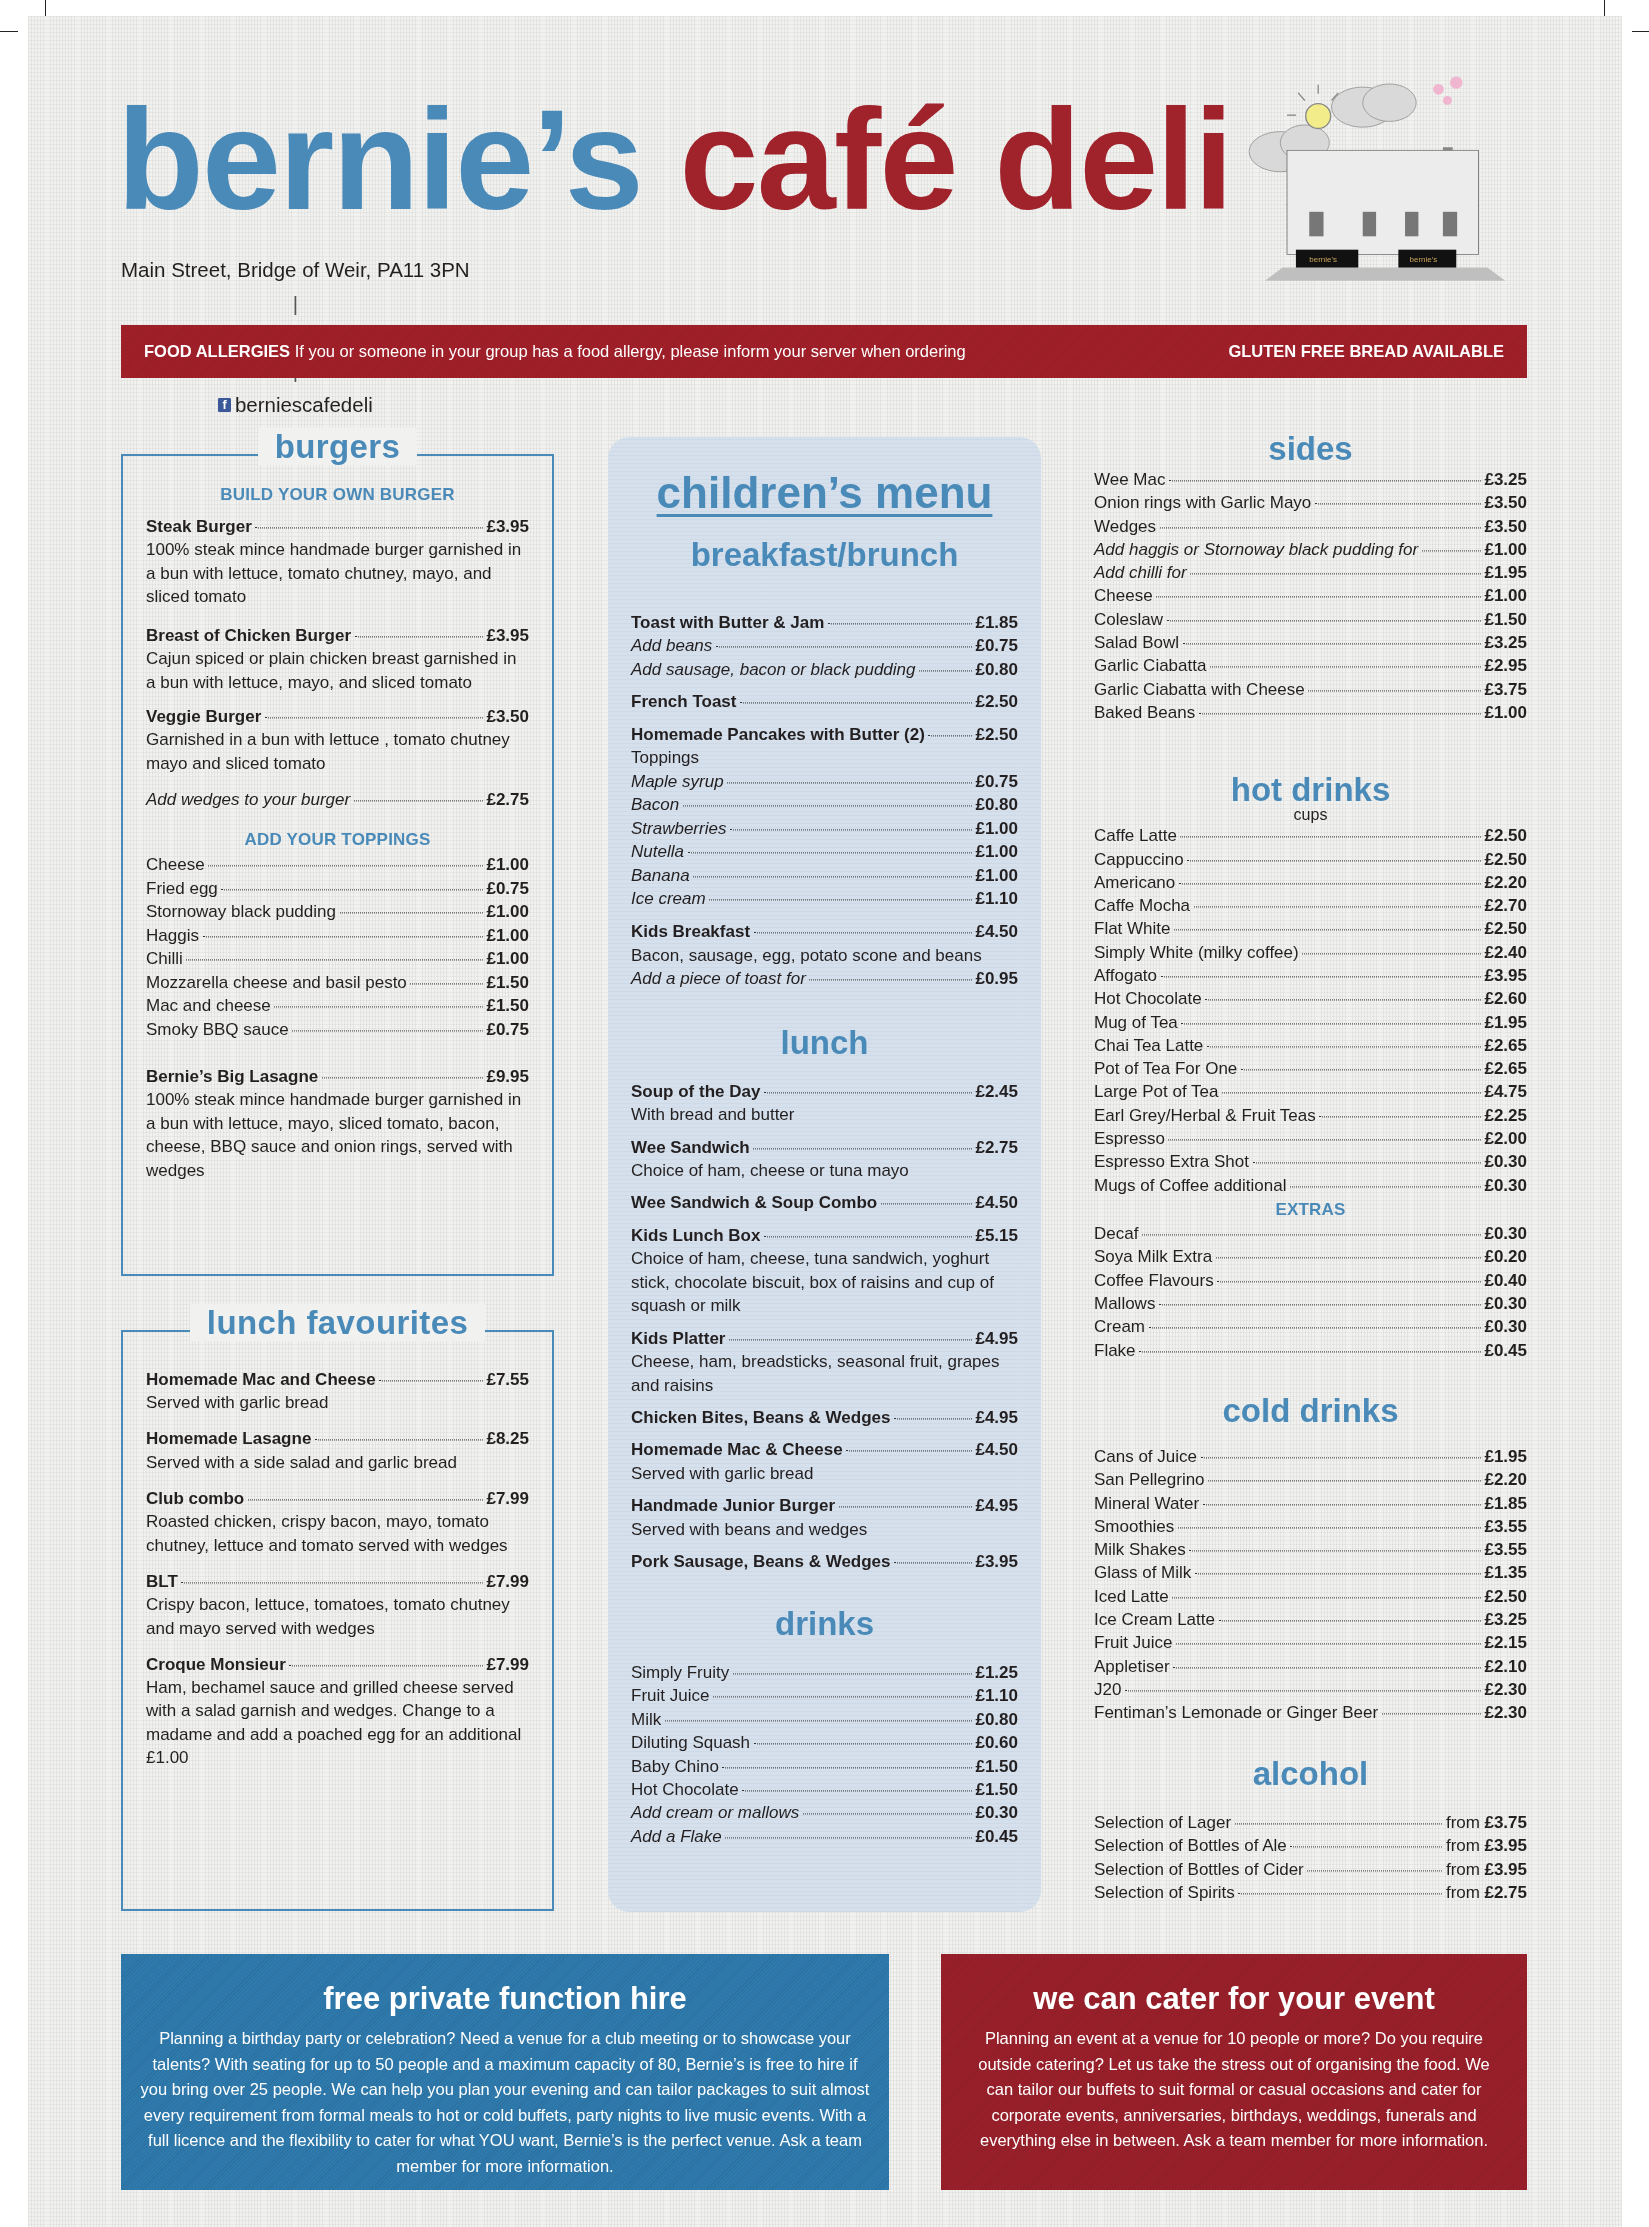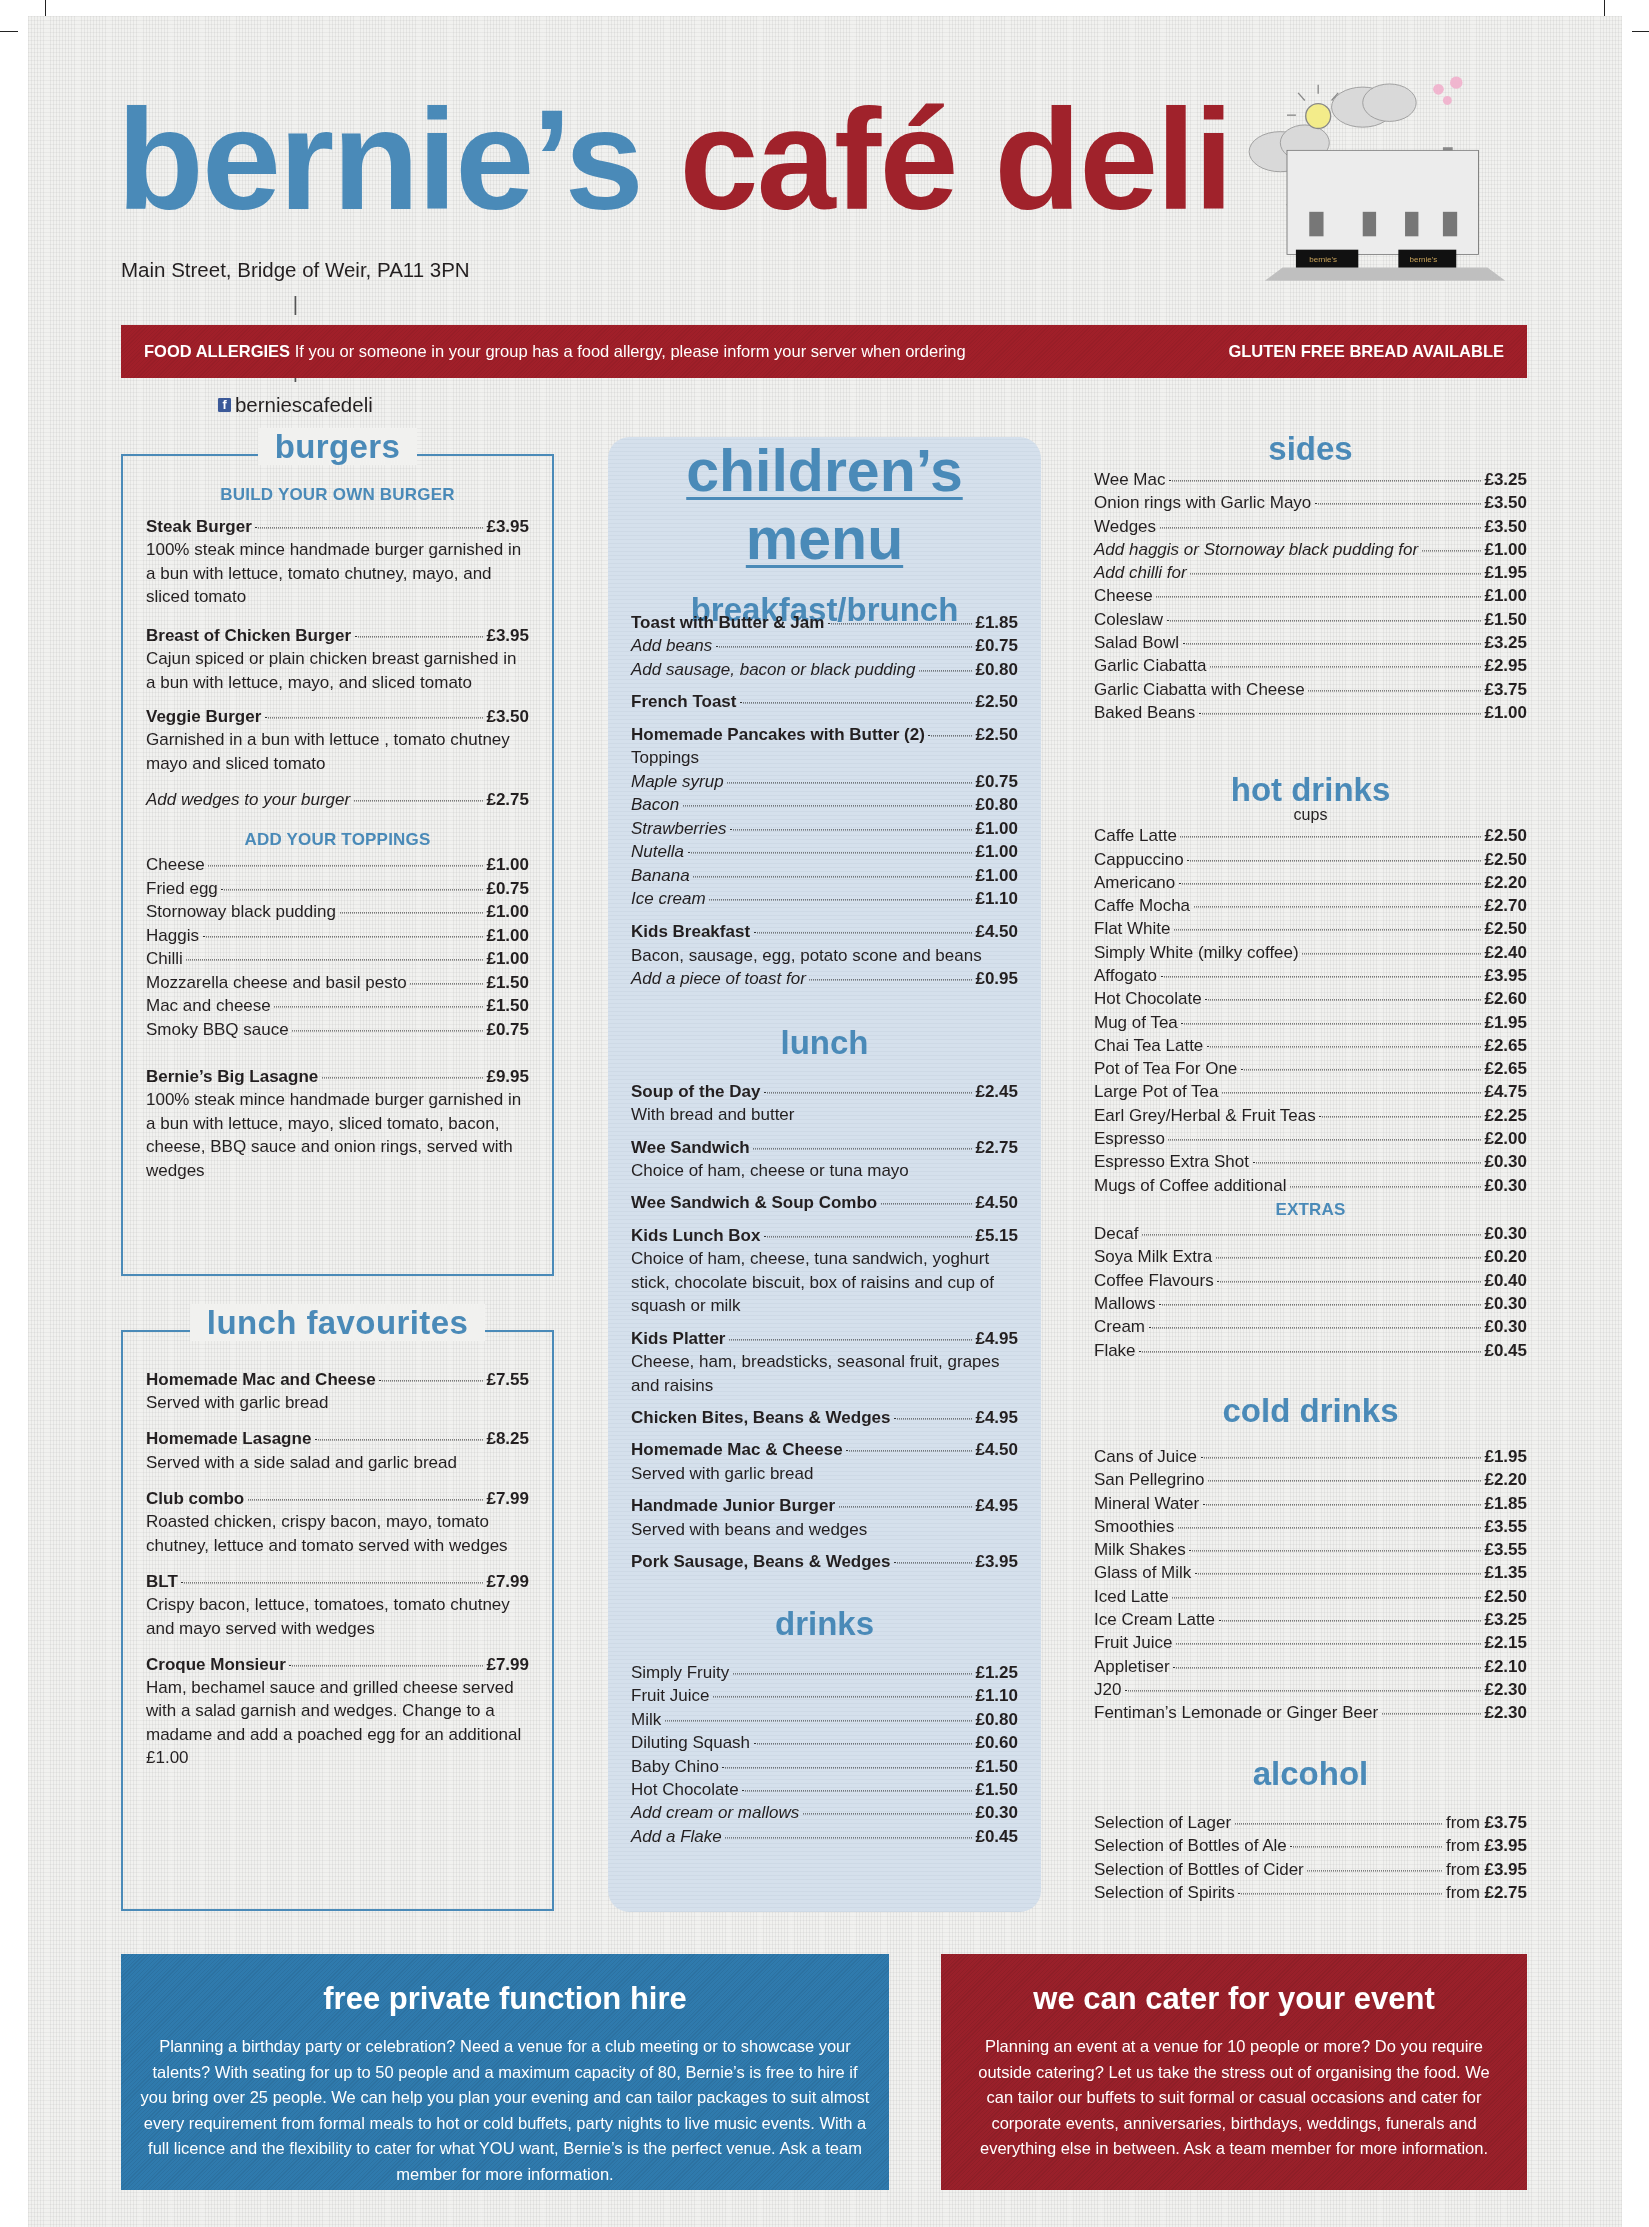--- a/index.html
+++ b/index.html
@@ -43,35 +43,35 @@
 
   
   .box { position: absolute; border: 2.2px solid #4a8ab8; }
   .box-title { position: absolute; top: -28px; left: 0; right: 0; text-align: center; }
   .box-title span { background: #f1f1ef; padding: 0 17px; color: #4a8ab8; font-weight: 700; font-size: 33px; letter-spacing: 0.4px; }
   .box-body { position: absolute; left: 23px; right: 23px; }
 
   
   .kids { position: absolute; left: 608px; top: 437px; width: 433px; height: 1475px; background: #d5e0ec; border-radius: 21.4px;
     background-image: repeating-linear-gradient(0deg, rgba(120,140,160,0.08) 0 1.3px, rgba(0,0,0,0) 1.3px 4px); }
-  .kids-title { text-align: center; color: #4a8ab8; font-weight: 700; font-size: 59px; text-decoration: underline; text-decoration-thickness: 3.1px; text-underline-offset: 6.2px; }
+  .kids-title { text-align: center; color: #4a8ab8; font-weight: 700; font-size: 44px; margin-top: 31px; text-decoration: underline; text-decoration-thickness: 3.1px; text-underline-offset: 6.2px; }
   .sec-title { text-align: center; color: #4a8ab8; font-weight: 700; font-size: 33px; }
   .kids-body { position: absolute; left: 23px; right: 23px; }
 
   
   .rcol { position: absolute; left: 1094px; width: 433px; }
   .rcol .item { font-size: 17px; line-height: 1.37; }
 
   
   .promo { position: absolute; top: 1954px; height: 236px; color: #fff; text-align: center; padding: 27px 18px 0; }
   .promo.blue { left: 121px; width: 768px; background: #2f7aad;
     background-image: repeating-linear-gradient(135deg, rgba(0,0,0,0.07) 0 0.9px, rgba(0,0,0,0) 0.9px 2.7px); }
   .promo.red { left: 941px; width: 586px; background: #99202a;
     background-image: repeating-linear-gradient(135deg, rgba(0,0,0,0.07) 0 0.9px, rgba(0,0,0,0) 0.9px 2.7px); }
-  .promo h2 { font-size: 31px; font-weight: 700; margin-bottom: 17px; }
+  .promo h2 { font-size: 31px; font-weight: 700; margin-bottom: 9px; }
   .promo p { font-size: 16.5px; line-height: 1.55; }
 </style>
 </head>
 <body>
 
 <div class="crop" style="left:0;top:31px;width:18px;height:1.3px;"></div>
 <div class="crop" style="left:45px;top:0;width:1.3px;height:16px;"></div>
 <div class="crop" style="right:0;top:31px;width:18px;height:1.3px;"></div>
 <div class="crop" style="right:45px;top:0;width:1.3px;height:16px;"></div>
 

